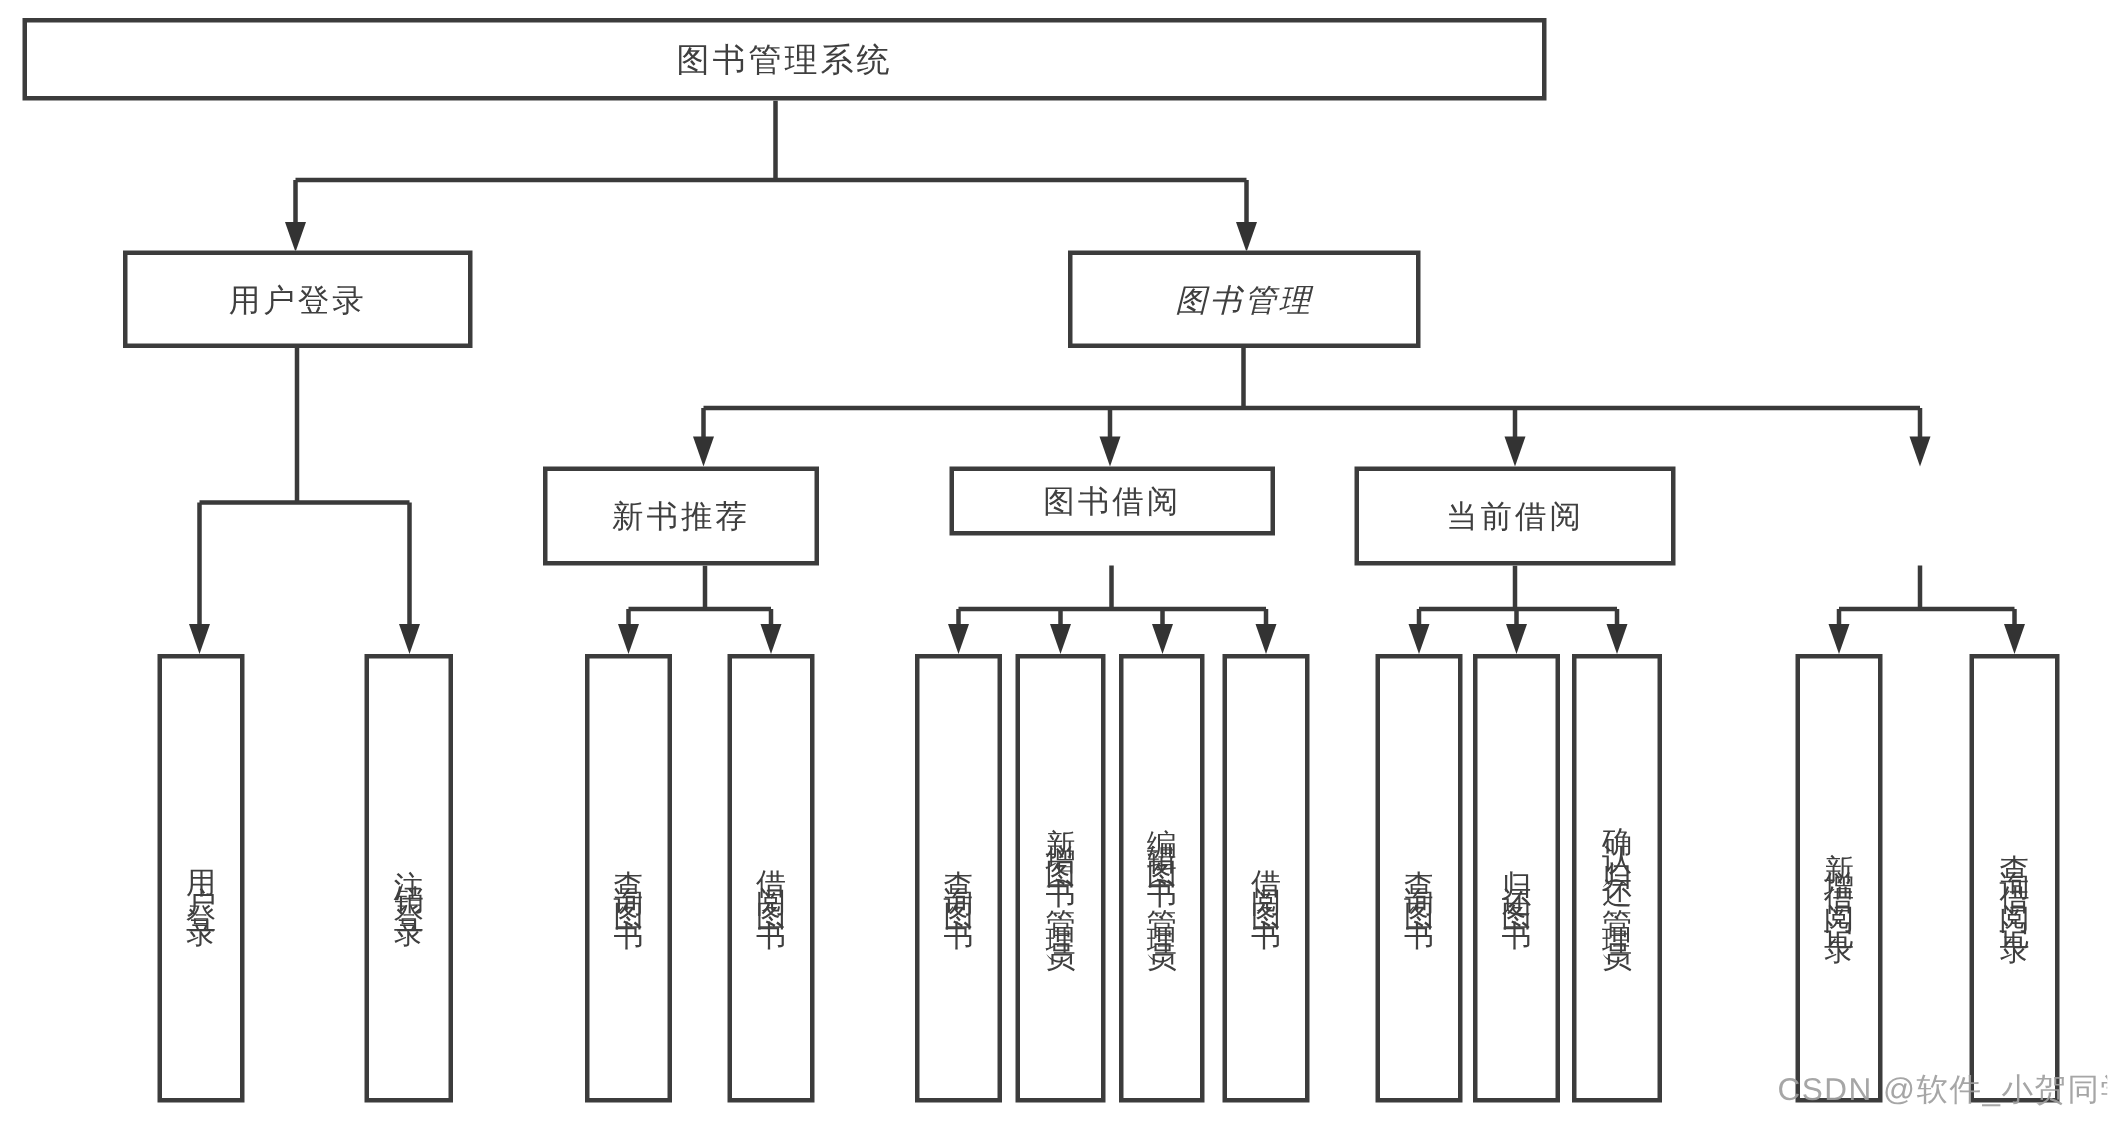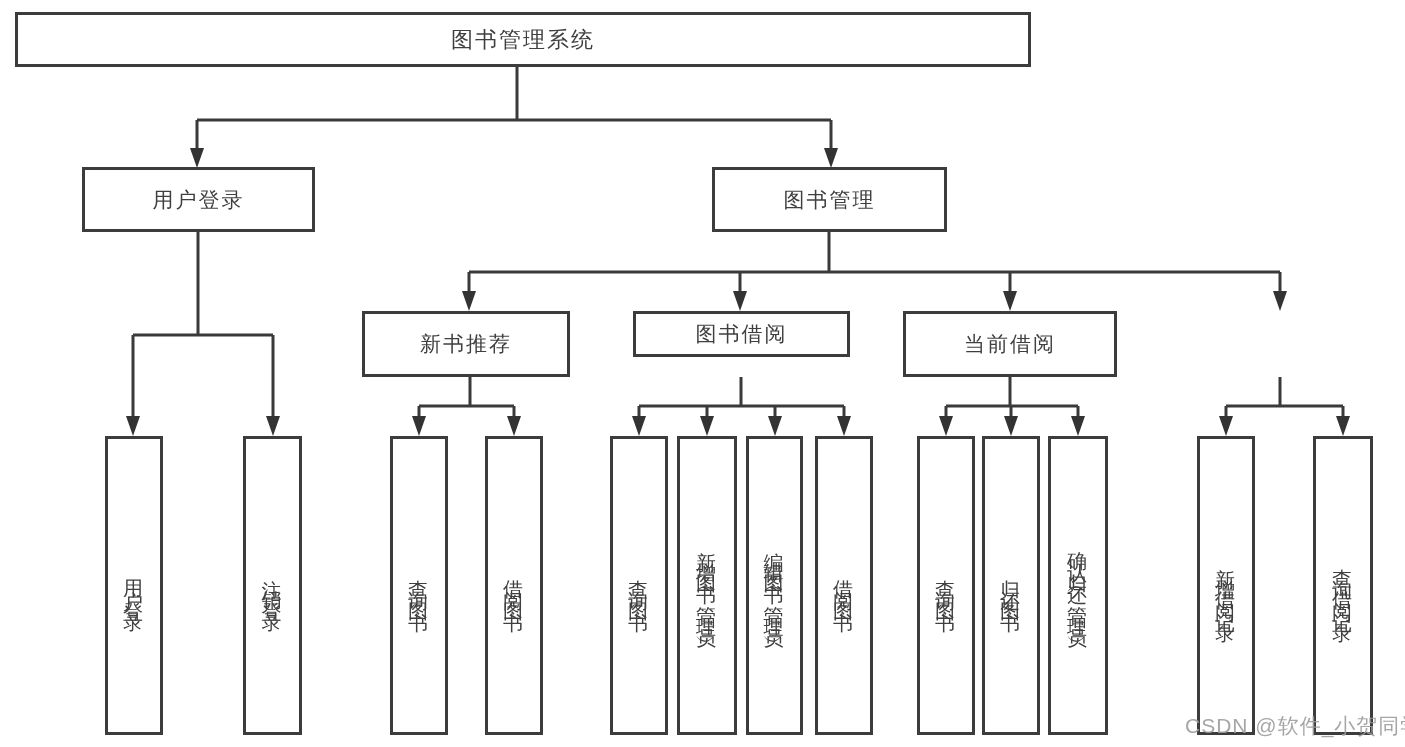--- a/index.html
+++ b/index.html
@@ -24,22 +24,22 @@
   .v-label{
     display:block;
     writing-mode:vertical-rl;
     font-size:20px;
     letter-spacing:11px;
     white-space:nowrap;
   }
   
   .n-root{left:15px;top:12px;width:1016px;height:55px;}
   .n-l2a{left:82px;top:167px;width:233px;height:65px;}
-  .n-l2b{left:712px;top:167px;width:235px;height:65px;}
-  .n-l3a{left:362px;top:311px;width:208px;height:66px;}
+  .n-l2b{left:712px;top:167px;width:235px;height:65px;font-style:italic;}
+  .n-l3a{left:362px;top:311px;width:184px;height:66px;}
   .n-l3b{left:633px;top:311px;width:217px;height:46px;}
   .n-l3c{left:903px;top:311px;width:214px;height:66px;}
   .n-l3d{left:1173px;top:311px;width:214px;height:66px;}
   .lf{top:436px;height:299px;width:58px;}
   .lf1{left:105px;}  .lf2{left:243px;width:59px;}
   .lf3{left:390px;}  .lf4{left:485px;}
   .lf5{left:610px;}  .lf6{left:677px;width:60px;}
   .lf7{left:746px;width:57px;} .lf8{left:815px;}
   .lf9{left:917px;}  .lf10{left:982px;}
   .lf11{left:1048px;width:60px;}

